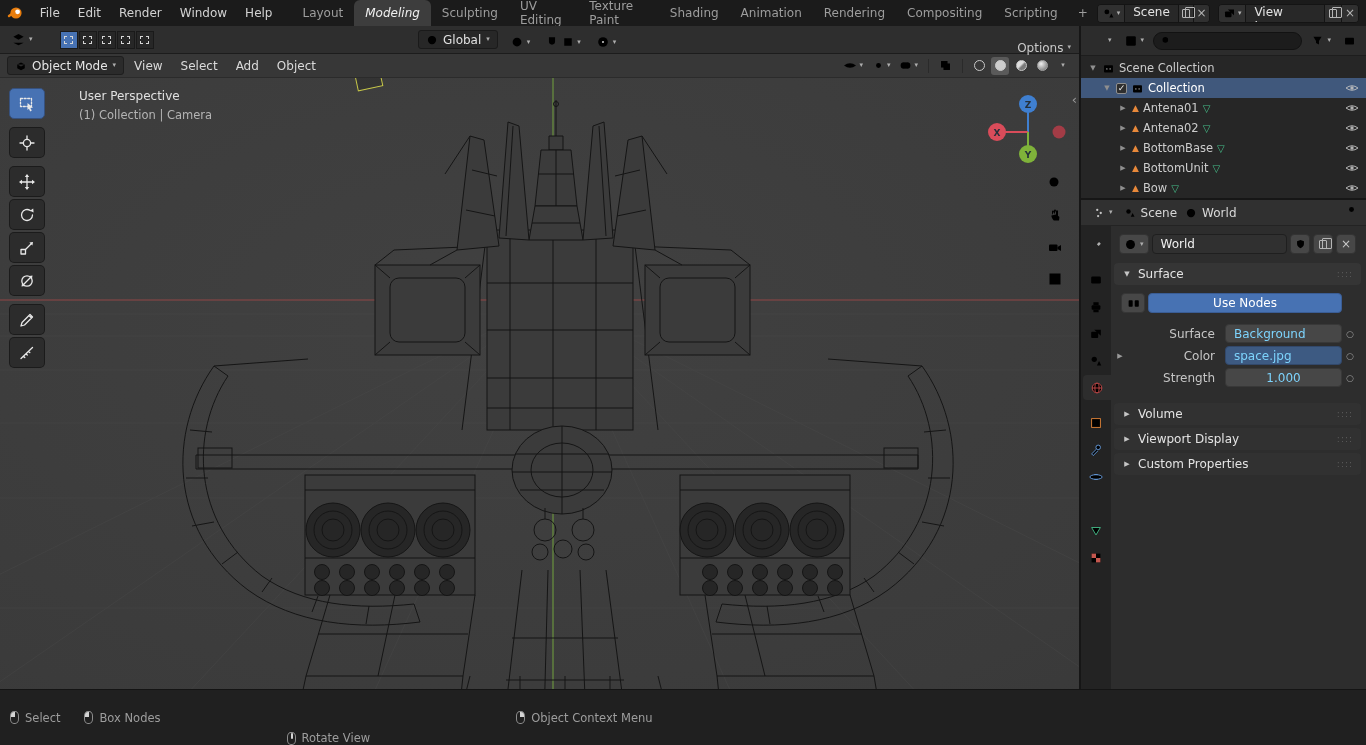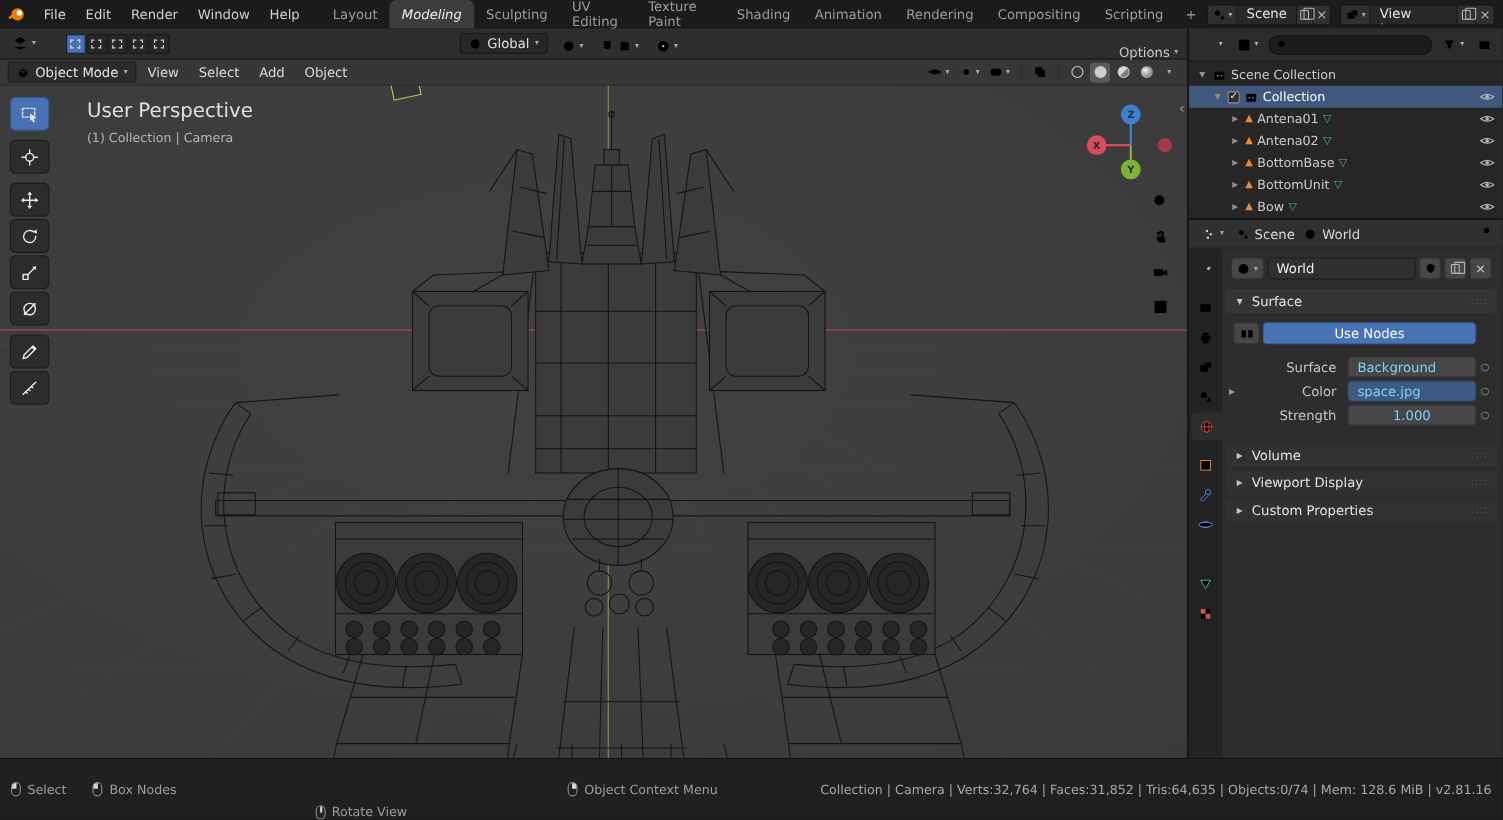--- a/index.html
+++ b/index.html
@@ -51,21 +51,21 @@
 
   
   .main { flex:1; display:flex; min-height:0; }
   .left-area { flex:0 0 1079px; display:flex; flex-direction:column; min-width:0; }
 
   
   .viewport { position:relative; flex:1; overflow:hidden;
     background:radial-gradient(1100px 620px at 46% 40%, #414141, #3b3b3b 70%, #373737); }
   .wire { position:absolute; left:0; top:0; width:1079px; height:645px; }
   .vp-overlay-text { position:absolute; left:79px; top:9px; line-height:1.6; pointer-events:none; }
-  .vp-overlay-text .l1 { color:#e0e0e0; font-size:18px; }
+  .vp-overlay-text .l1 { color:#e0e0e0; font-size:12px; }
   .vp-overlay-text .l2 { color:#b4b4b4; font-size:11.5px; }
   .tools { position:absolute; left:9px; top:10px; width:36px; display:flex; flex-direction:column; gap:2px; }
   .tool-btn { height:31px; background:rgba(43,43,43,.93); border:1px solid rgba(18,18,18,.65); border-radius:5px; display:flex; align-items:center; justify-content:center; }
   .tool-btn.active { background:var(--accent,#4772b3); border-color:#36517e; }
   .tool-btn.gap { margin-top:6px; }
   .gizmo { position:absolute; left:986px; top:12px; }
   .gz-x { fill:var(--axis-x,#e14b4b); } .gz-y { fill:var(--axis-y,#76b22c); } .gz-z { fill:var(--axis-z,#3f7fd0); }
   .gz-lx { stroke:var(--axis-x,#e14b4b); stroke-width:2; } .gz-ly { stroke:var(--axis-y,#76b22c); stroke-width:2; } .gz-lz { stroke:var(--axis-z,#3f7fd0); stroke-width:2; }
   .gz-label { font-size:9px; font-weight:bold; fill:#25303a; }
   .vp-sidebtns { position:absolute; left:1044px; top:94px; display:flex; flex-direction:column; gap:10px; align-items:center; }
@@ -908,16 +908,15 @@
       <span>Box Nodes</span>
     </div>
     <div class="hint g3">
       <span class="mouse mmid"></span>
       <span>Rotate View</span>
     </div>
     <div class="hint">
       <span class="mouse mright"></span>
       <span>Object Context Menu</span>
     </div>
-    <div class="status-info">Collection | Camera | Verts:32,764 | Faces:31,852 | Tris:64,635 | Objects:0/74 | Mem: 128.6 MiB | v2.81.16</div>
   </div>
 
 </div>
 
 </body></html>

